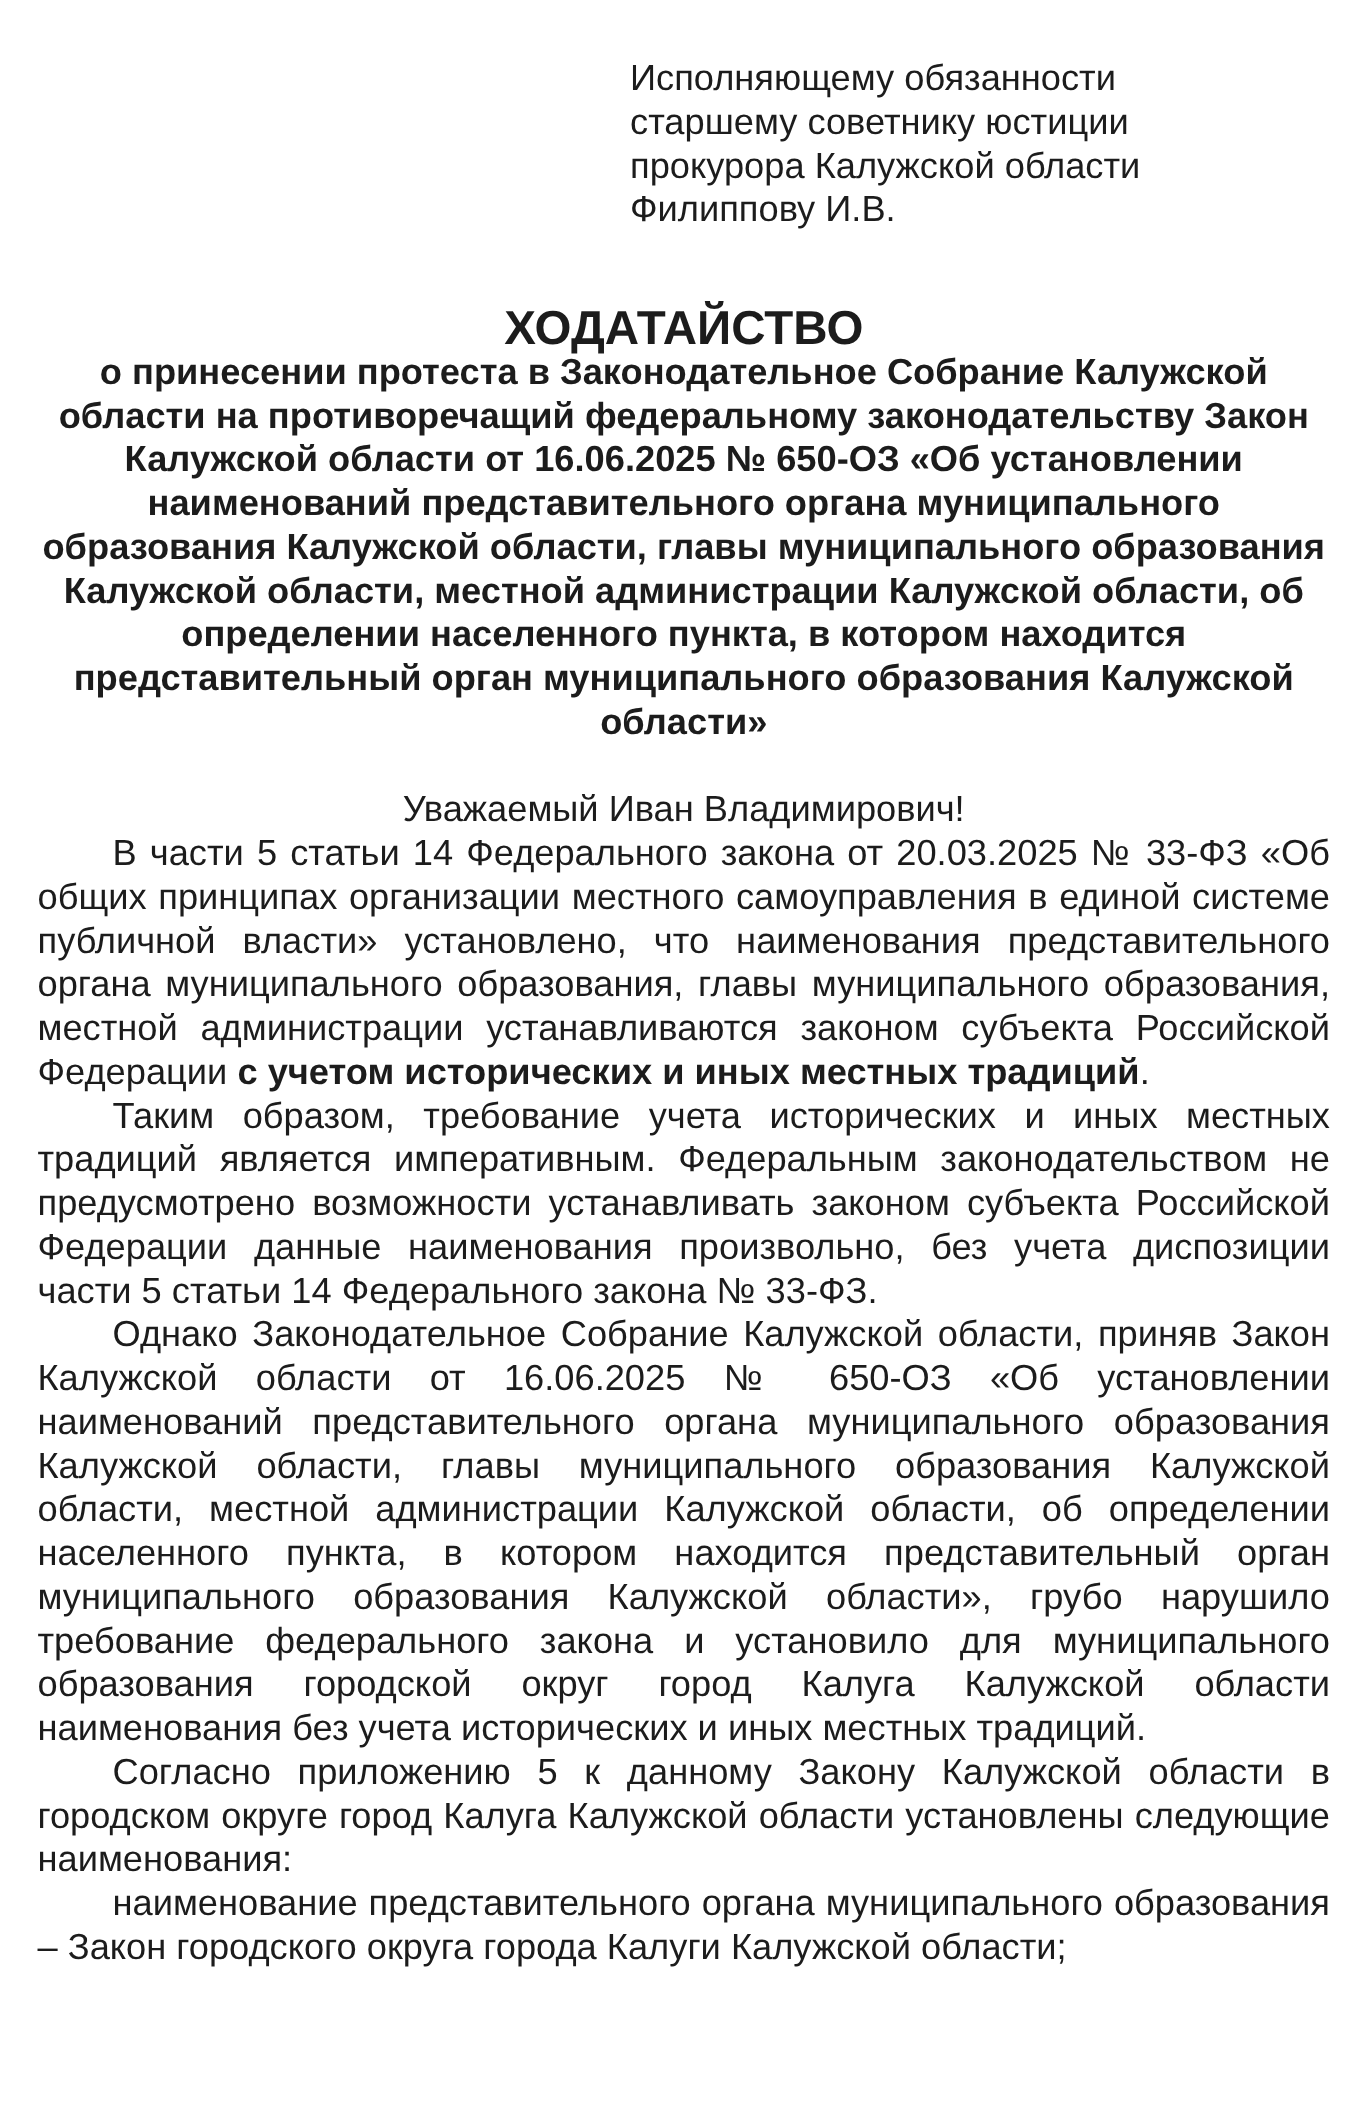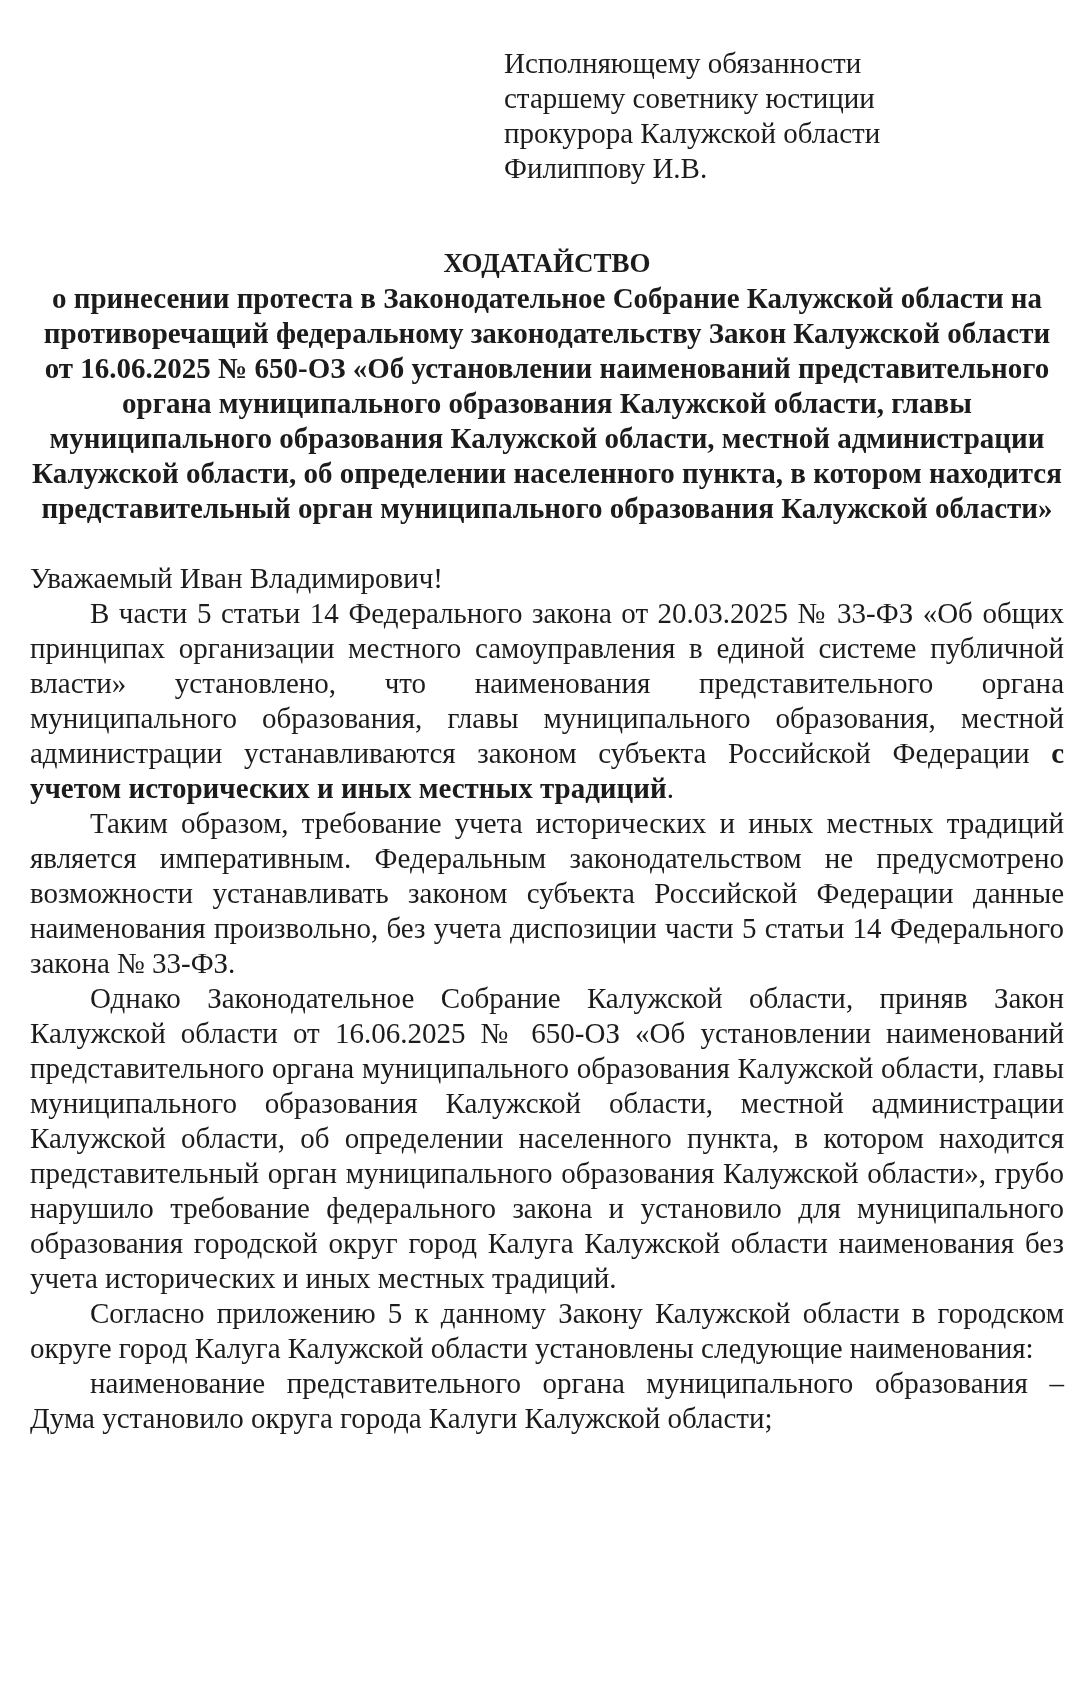--- a/index.html
+++ b/index.html
@@ -9,39 +9,40 @@
     height: 1692px;
     background: #ffffff;
     overflow: hidden;
   }
   .page {
     width: 1080px;
     height: 1692px;
     padding: 46px 16px 0 30px;
     background: #ffffff;
     color: #1c1c1c;
-    font-family: Liberation Serif, serif;
+    font-family: Liberation Sans, sans-serif;
     font-size: 29px;
     line-height: 35px;
     overflow: hidden;
   }
   .recipient {
     margin-left: 474px;
   }
   .recipient-line { white-space: nowrap; }
   .title-block {
     margin-top: 60px;
     text-align: center;
     font-weight: 700;
   }
   .title-heading {
-    font-size: 27px;
+    font-size: 38px;
   }
   .salutation {
     margin-top: 35px;
+    text-align: center;
   }
   p.para {
     margin: 0;
     text-align: justify;
     text-indent: 60px;
   }
   .bold-inline { font-weight: 700; }
 </style>
 </head>
 <body>
@@ -63,16 +64,16 @@
   <div class="salutation">Уважаемый Иван Владимирович!</div>
 
   <p class="para"><span>В части 5 статьи 14 Федерального закона от 20.03.2025 № 33-ФЗ «Об общих принципах организации местного самоуправления в единой системе публичной власти» установлено, что наименования представительного органа муниципального образования, главы муниципального образования, местной администрации устанавливаются законом субъекта Российской Федерации </span><span class="bold-inline">с учетом исторических и иных местных традиций</span><span>.</span></p>
 
   <p class="para">Таким образом, требование учета исторических и иных местных традиций является императивным. Федеральным законодательством не предусмотрено возможности устанавливать законом субъекта Российской Федерации данные наименования произвольно, без учета диспозиции части 5 статьи 14 Федерального закона № 33-ФЗ.</p>
 
   <p class="para">Однако Законодательное Собрание Калужской области, приняв Закон Калужской области от 16.06.2025 № 650-ОЗ «Об установлении наименований представительного органа муниципального образования Калужской области, главы муниципального образования Калужской области, местной администрации Калужской области, об определении населенного пункта, в котором находится представительный орган муниципального образования Калужской области», грубо нарушило требование федерального закона и установило для муниципального образования городской округ город Калуга Калужской области наименования без учета исторических и иных местных традиций.</p>
 
   <p class="para">Согласно приложению 5 к данному Закону Калужской области в городском округе город Калуга Калужской области установлены следующие наименования:</p>
 
-  <p class="para">наименование представительного органа муниципального образования – Дума установило округа города Калуги Калужской области;</p>
+  <p class="para">наименование представительного органа муниципального образования – Закон городского округа города Калуги Калужской области;</p>
 
 
 </div>
 
 </body></html>

